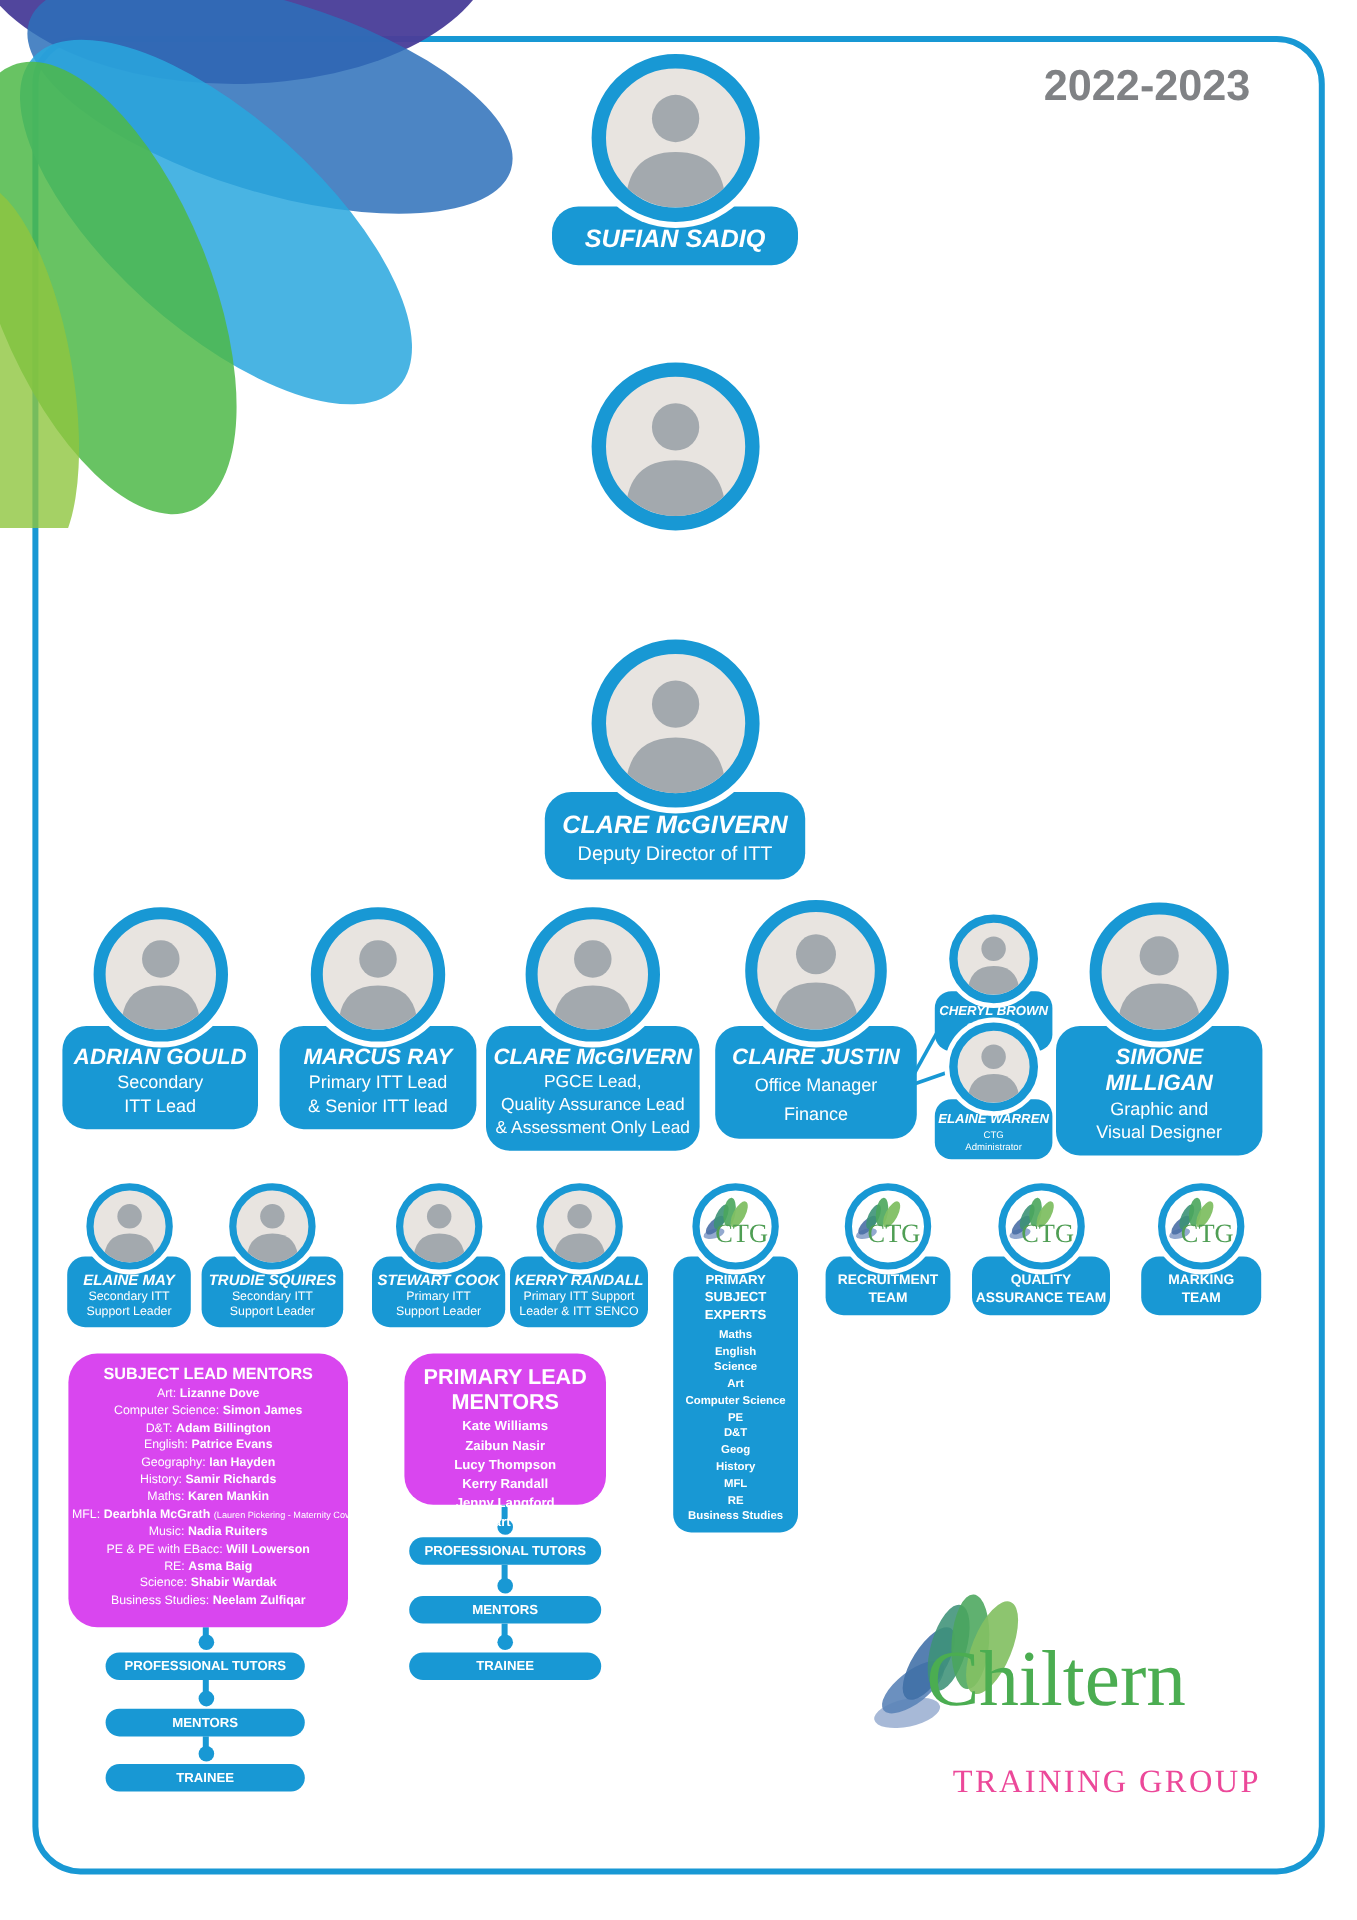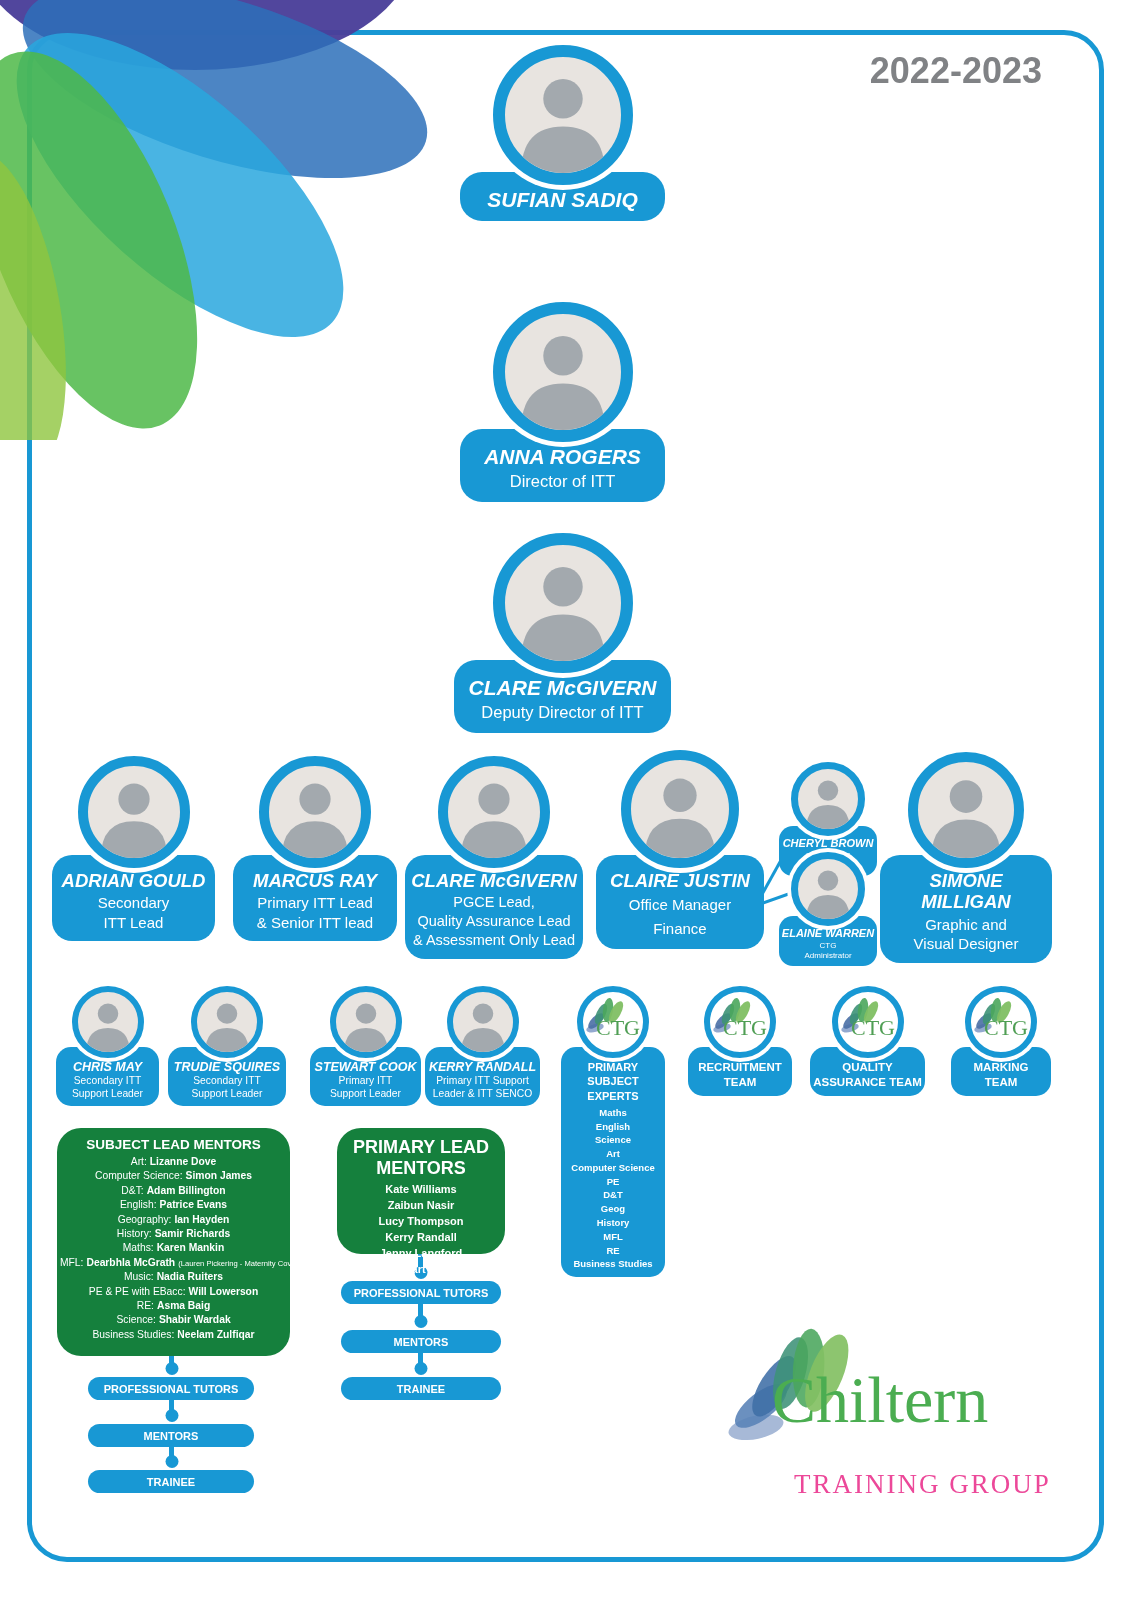--- a/index.html
+++ b/index.html
@@ -36,21 +36,21 @@
   .sz-md .name{font-size:11px;}
   .sz-md .role{font-size:8px;line-height:1.25;margin-top:1px;}
   .sz-sm .photo{width:60px;height:60px;border-width:6px;box-shadow:0 0 0 4px #fff;}
   .sz-sm .label{border-radius:15px;margin-top:-11px;padding:13px 2px 6px;}
   .sz-sm .name{font-size:12.5px;}
   .sz-sm .role{font-size:10.3px;line-height:1.22;margin-top:1px;}
   .team-title{font-size:11.5px;font-weight:700;white-space:pre-line;line-height:1.3;}
   .exp-item{font-size:9.5px;font-weight:700;line-height:1.45;}
   .exp-list{margin-top:3px;}
   
-  .box{position:absolute;background:#15803d;color:#fff;border-radius:24px;text-align:center;
+  .box{position:absolute;background:#d946ef;color:#fff;border-radius:24px;text-align:center;
        z-index:3;box-sizing:border-box;padding:9px 3px;}
   .box-title{font-weight:700;font-size:13.5px;margin-bottom:3px;}
   .sm-line{font-size:10.3px;line-height:1.4;white-space:nowrap;}
   .sm-line .pre{margin-right:3px;}
   .sm-line .nm{font-weight:700;}
   .sm-line .nt{font-size:7.6px;margin-left:3px;}
   .pl-name{font-weight:700;font-size:11px;line-height:1.45;}
   
   .pill{position:absolute;background:#1898d4;color:#fff;border-radius:12px;display:flex;
         align-items:center;justify-content:center;font-weight:700;font-size:11px;z-index:3;text-align:center;}
@@ -102,24 +102,20 @@
     </div>
   </div>
 
   <div class="card sz-xl" style="left:460px;top:302px;width:205px">
     <div class="photo">
       <svg viewBox="0 0 100 100">
           <circle cx="50" cy="36" r="17" fill="#a3a9ae"></circle>
           <path d="M14 100 Q14 60 50 60 Q86 60 86 100 Z" fill="#a3a9ae"></path>
         </svg>
     </div>
-    <div class="label">
-      <div class="name">ANNA ROGERS</div>
-      <div class="role">Director of ITT</div>
-    </div>
   </div>
 
   <div class="card sz-xl" style="left:454px;top:533px;width:217px">
     <div class="photo">
       <svg viewBox="0 0 100 100">
           <circle cx="50" cy="36" r="17" fill="#a3a9ae"></circle>
           <path d="M14 100 Q14 60 50 60 Q86 60 86 100 Z" fill="#a3a9ae"></path>
         </svg>
     </div>
     <div class="label">
@@ -228,21 +224,21 @@
   </div>
 
   <div class="card sz-sm" style="left:56px;top:986px;width:103px">
     <div class="photo">
       <svg viewBox="0 0 100 100">
           <circle cx="50" cy="36" r="17" fill="#a3a9ae"></circle>
           <path d="M14 100 Q14 60 50 60 Q86 60 86 100 Z" fill="#a3a9ae"></path>
         </svg>
     </div>
     <div class="label">
-      <div class="name">CHRIS MAY</div>
+      <div class="name">ELAINE MAY</div>
       <div class="role">Secondary ITT
 Support Leader</div>
     </div>
   </div>
 
   <div class="card sz-sm" style="left:168px;top:986px;width:118px">
     <div class="photo">
       <svg viewBox="0 0 100 100">
           <circle cx="50" cy="36" r="17" fill="#a3a9ae"></circle>
           <path d="M14 100 Q14 60 50 60 Q86 60 86 100 Z" fill="#a3a9ae"></path>

